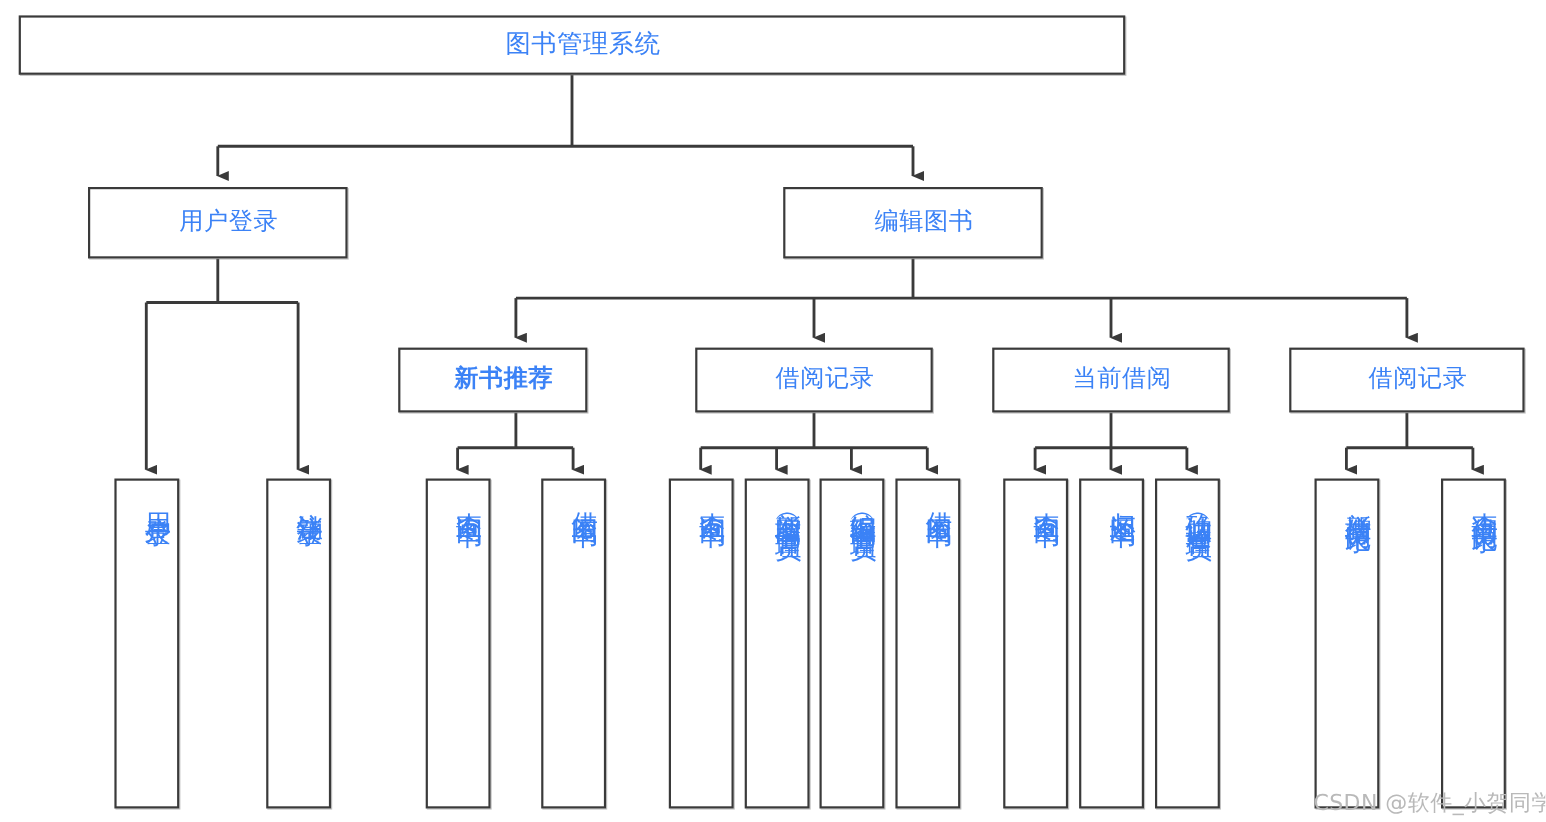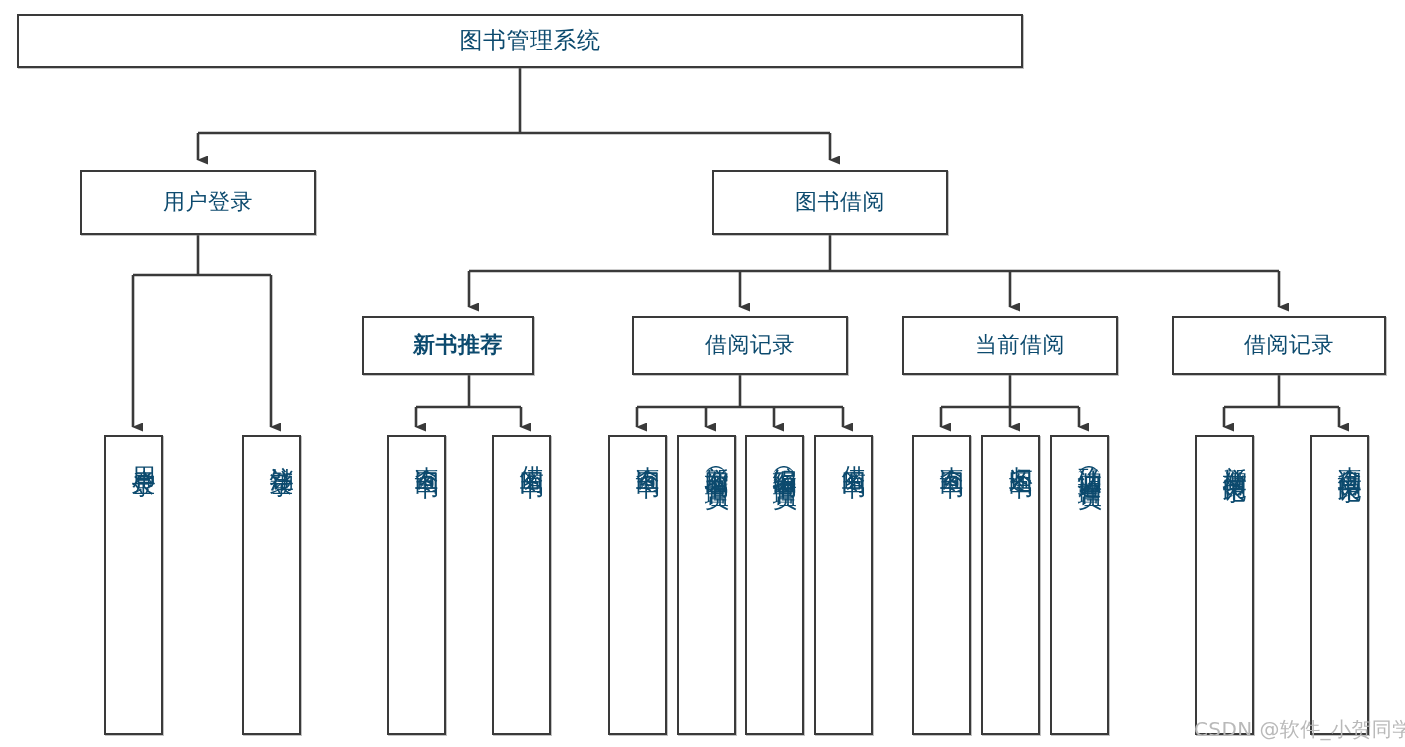--- a/index.html
+++ b/index.html
@@ -27,21 +27,21 @@
     pointer-events: none;
   }
   .node {
     position: absolute;
     box-sizing: border-box;
     background: #ffffff;
     border: 2px solid #3a3a3a;
     display: flex;
     align-items: center;
     justify-content: center;
-    color: #0c4a6e;
+    color: #3b82f6;
     box-shadow: 1px 1px 0 rgba(120,120,120,0.45);
     padding-left: 20px;
   }
   .node-label {
     display: block;
     text-align: center;
     letter-spacing: 0.5px;
   }
   
   .node.horiz .node-label {
@@ -133,21 +133,21 @@
   </svg>
 
   <div class="node horiz root" style="left:17px; top:14px; width:1006px; height:54px;">
     <span class="node-label">图书管理系统</span>
   </div>
 
   <div class="node horiz" style="left:80px; top:170px; width:236px; height:65px;">
     <span class="node-label">用户登录</span>
   </div>
   <div class="node horiz" style="left:712px; top:170px; width:236px; height:65px;">
-    <span class="node-label">图书借阅</span>
+    <span class="node-label">编辑图书</span>
   </div>
 
   <div class="node horiz" style="left:362px; top:316px; width:172px; height:59px;font-weight:bold;">
     <span class="node-label">新书推荐</span>
   </div>
   <div class="node horiz" style="left:632px; top:316px; width:216px; height:59px;">
     <span class="node-label">借阅记录</span>
   </div>
   <div class="node horiz" style="left:1172px; top:316px; width:214px; height:59px;">
     <span class="node-label">借阅记录</span>

